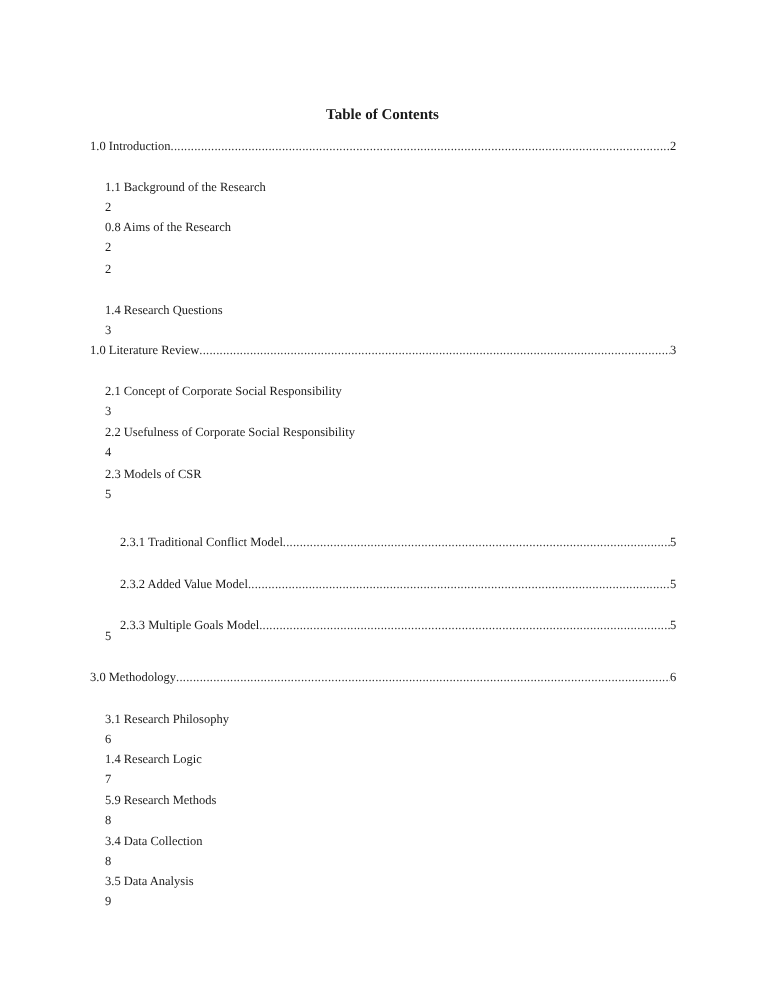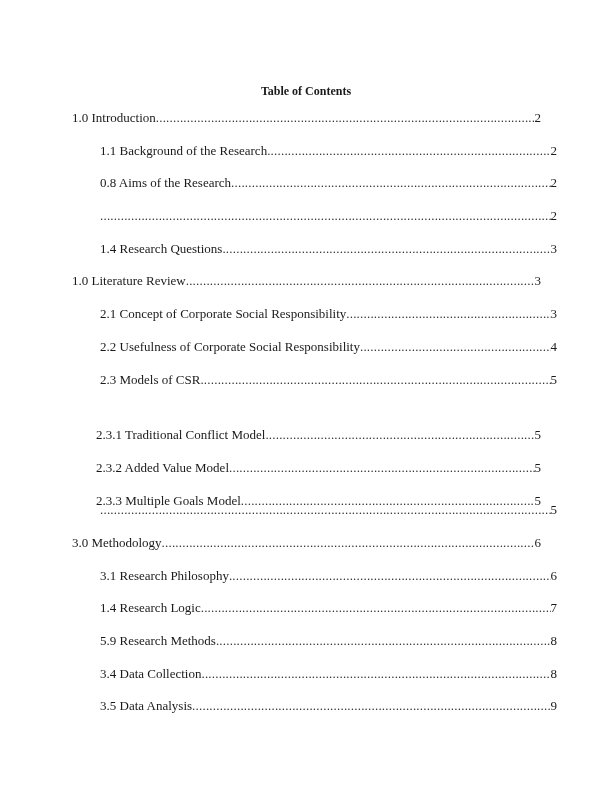--- a/index.html
+++ b/index.html
@@ -35,27 +35,27 @@
       position: absolute;
       left: 0;
       top: 110px;
       width: 612px;
     }
     .toc-entry {
       position: absolute;
       height: 16px;
       display: flex;
       align-items: baseline;
-      font-size: 13px;
+      font-size: 10px;
       line-height: 16px;
       white-space: nowrap;
       cursor: pointer;
     }
     .toc-entry.level-1 { left: 72px; width: 469px; }
-    .toc-entry.level-2 { left: 100px; width: 457px; }
+    .toc-entry.level-2 { left: 84px; width: 457px; flex-direction: column; }
     .toc-entry.level-3 { left: 96px; width: 445px; margin-top: 23px; }
     .toc-label {
       flex: 0 0 auto;
     }
     .toc-leader {
       flex: 1 1 auto;
       overflow: hidden;
       white-space: nowrap;
       letter-spacing: 0.2px;
       color: #333;

